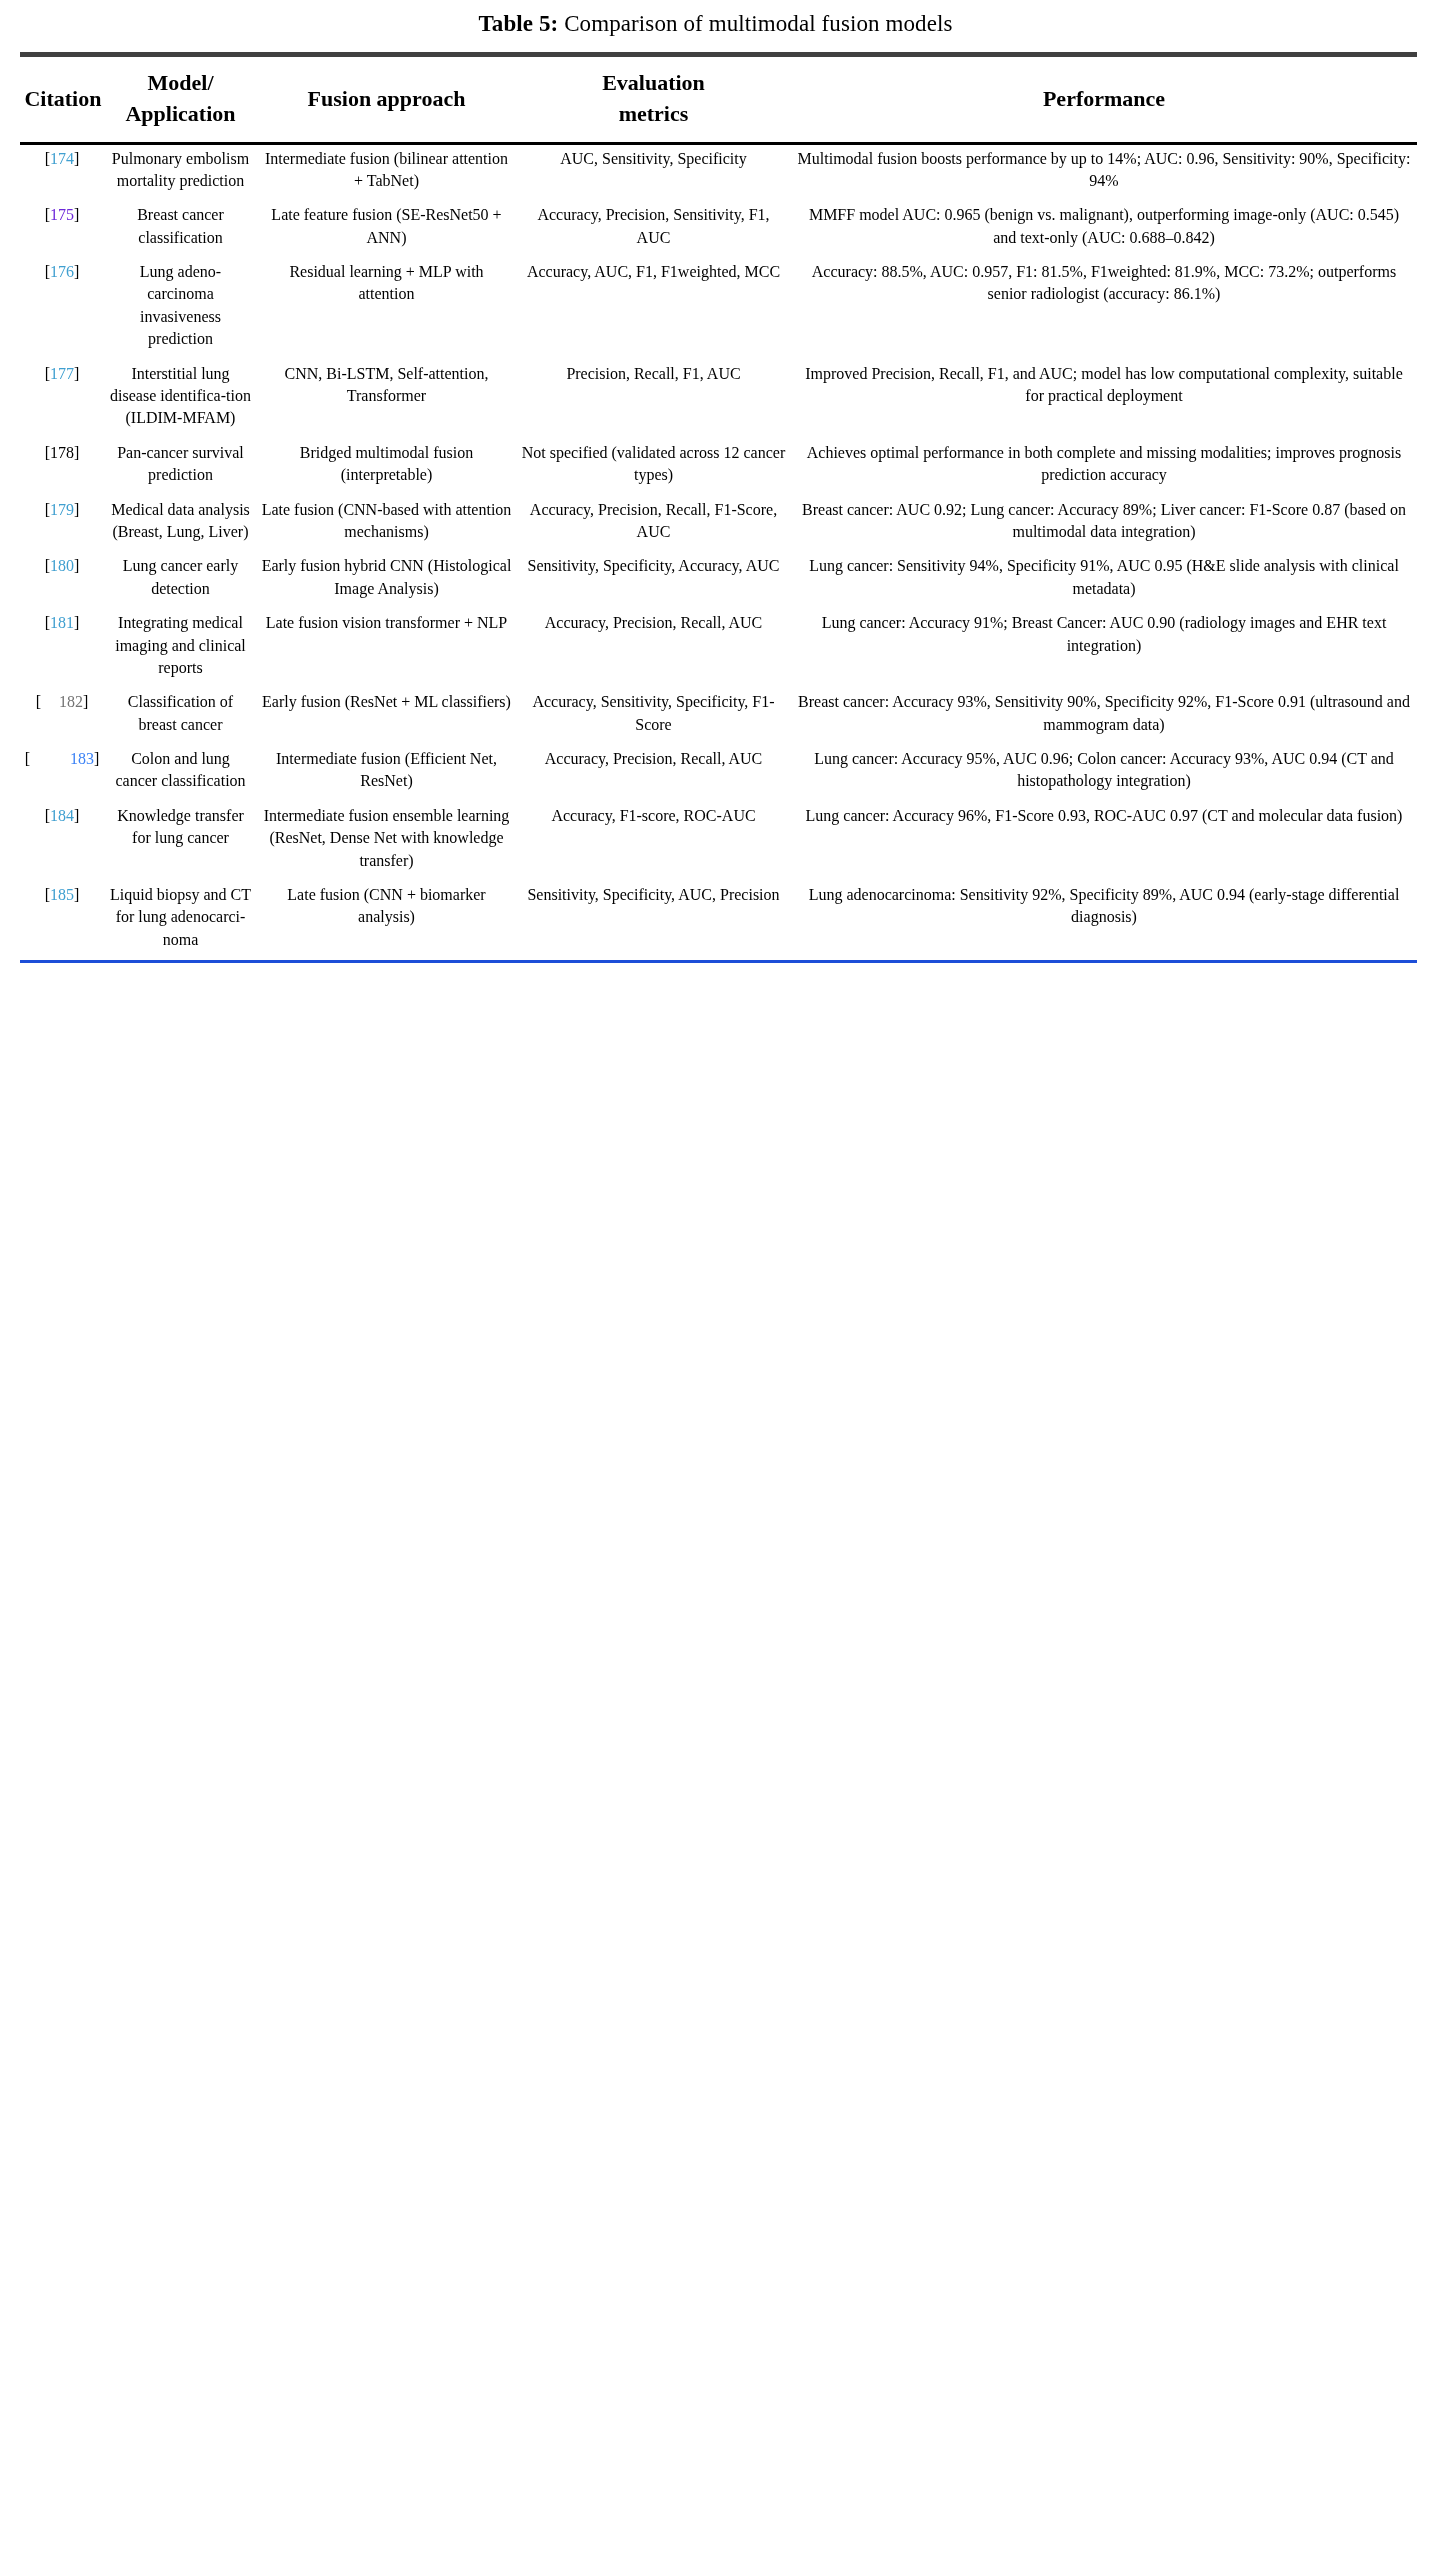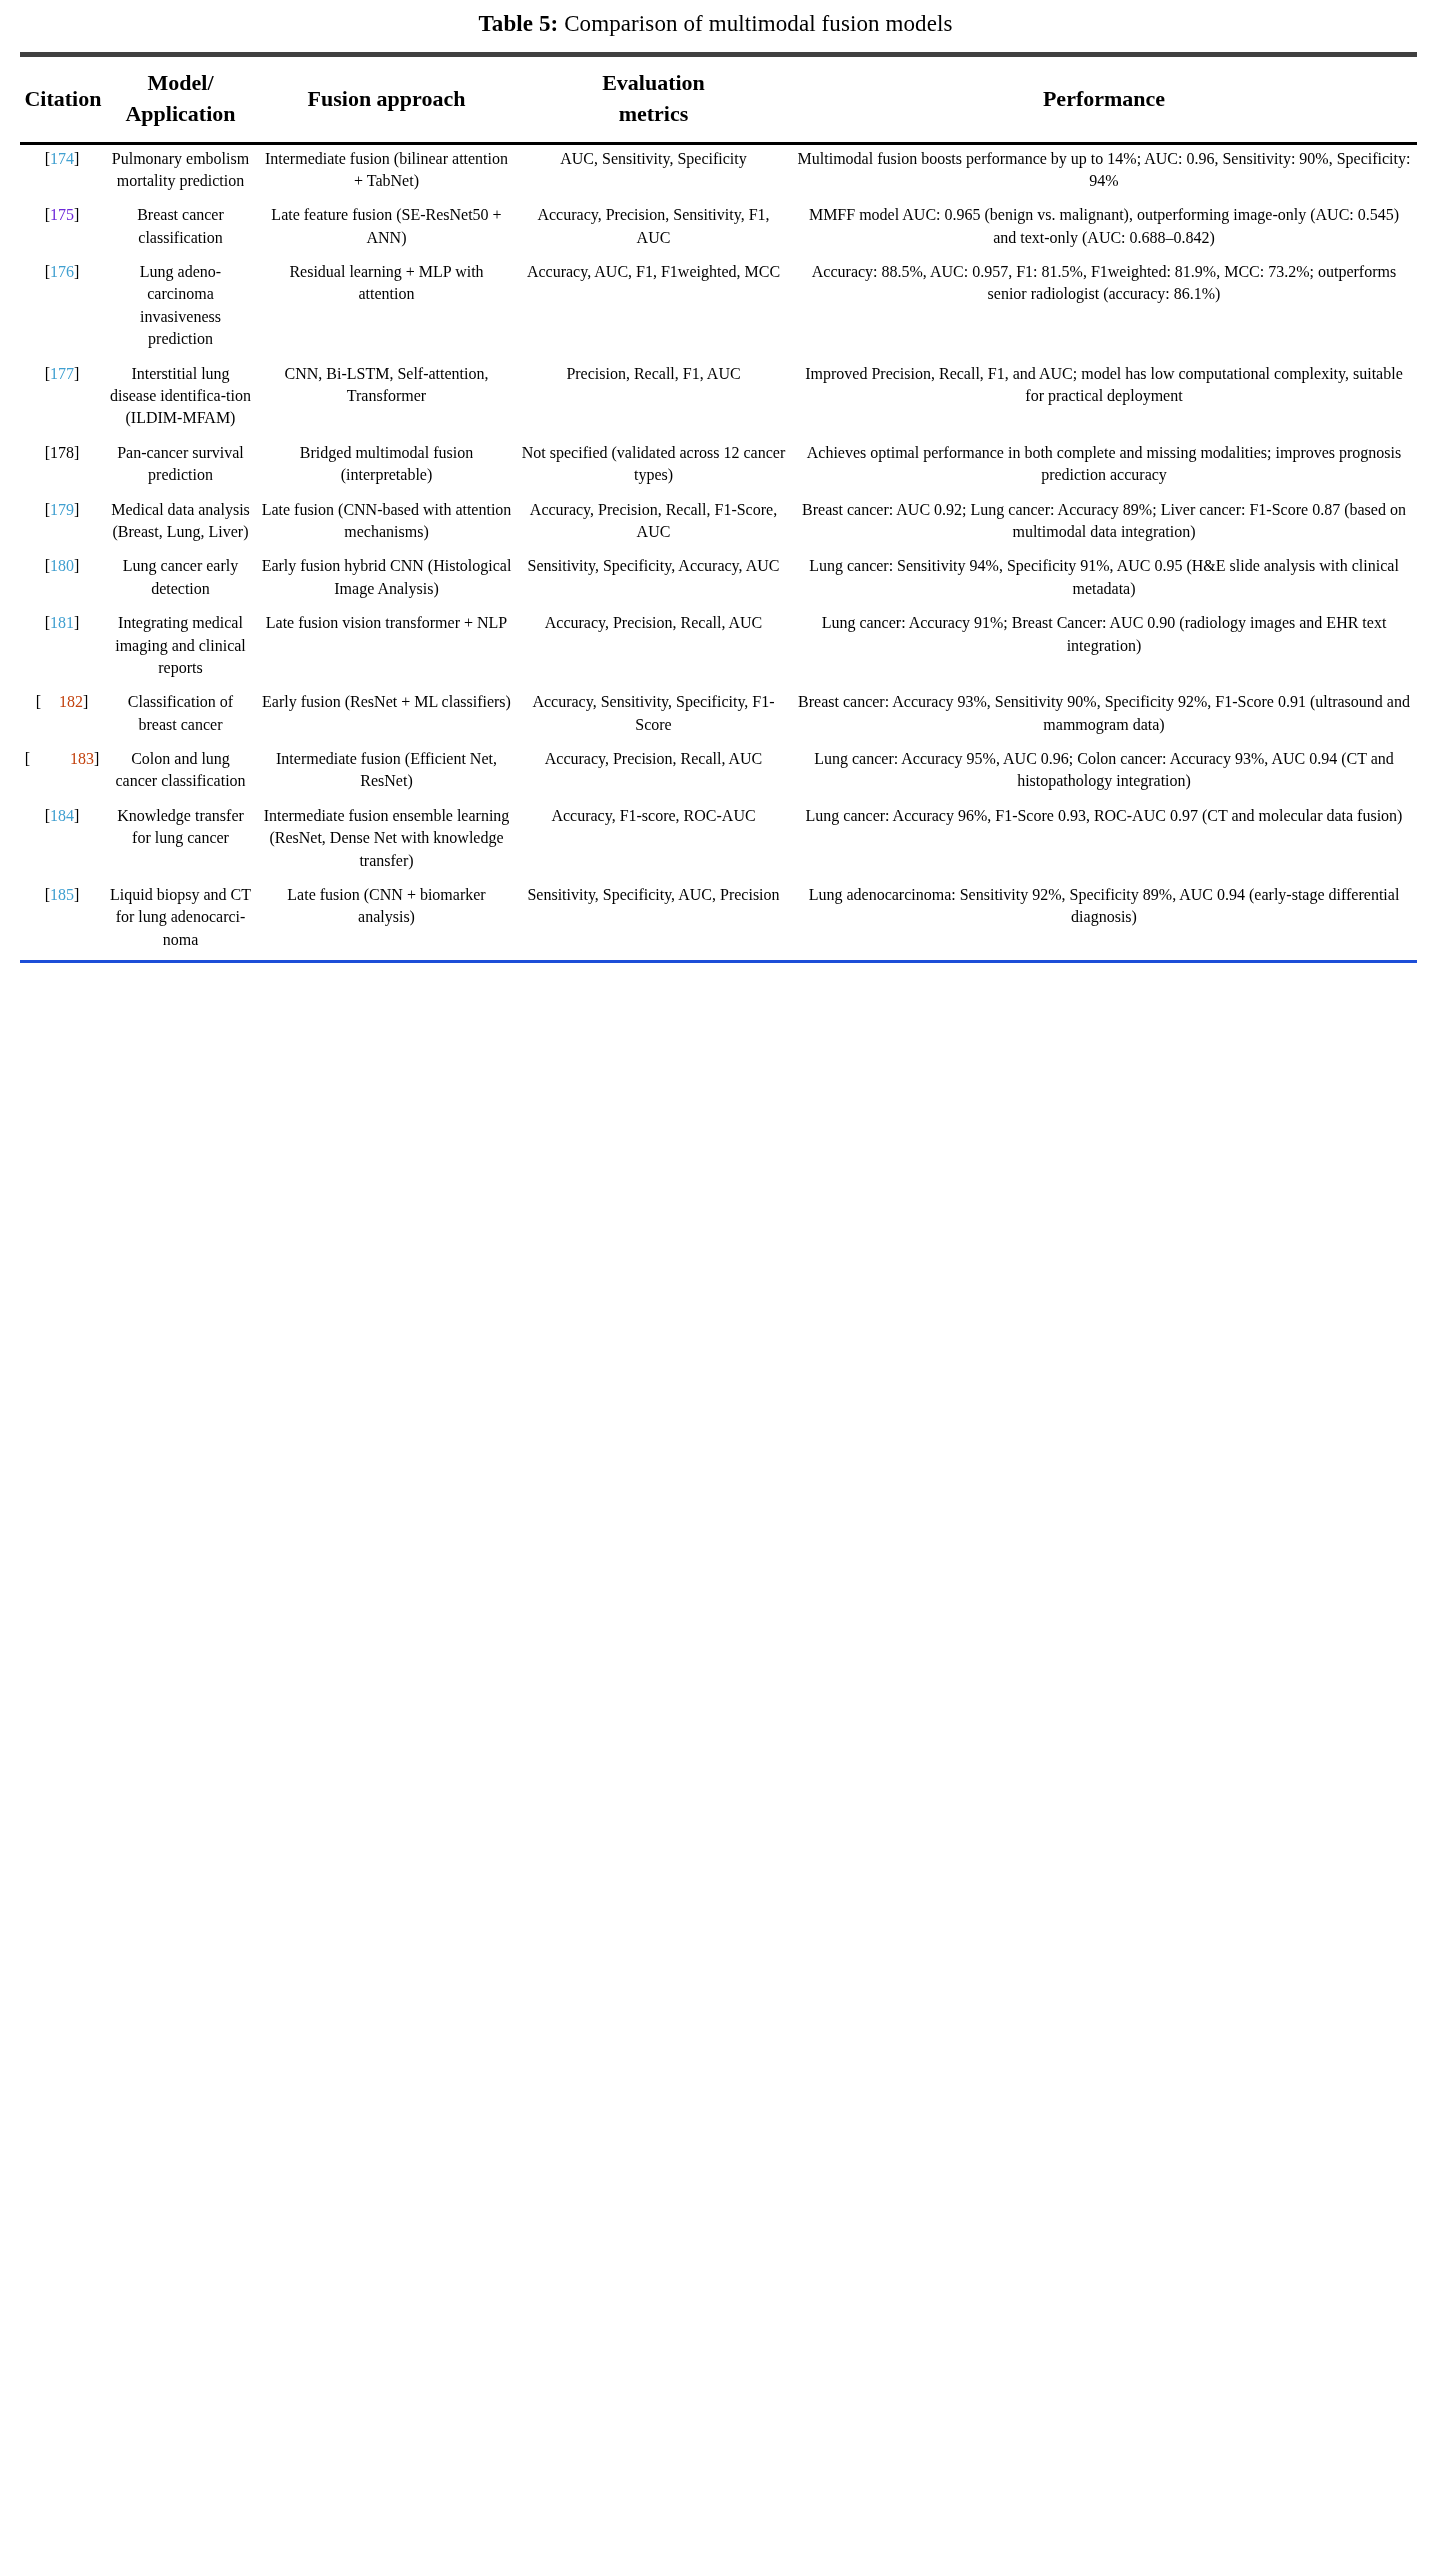--- a/index.html
+++ b/index.html
@@ -220,36 +220,36 @@
             <span class="cell-text">Late fusion vision transformer + NLP</span>
           </td>
           <td>
             <span class="cell-text">Accuracy, Precision, Recall, AUC</span>
           </td>
           <td>
             <span class="cell-text">Lung cancer: Accuracy 91%; Breast Cancer: AUC 0.90 (radiology images and EHR text integration)</span>
           </td>
         </tr>
         <tr>
-          <td class="cell-citation"><span class="cite-bracket">[</span><span class="cite-num" style="color: #c2410c; margin-left: 18px;">182</span><span class="cite-bracket">]</span></td>
+          <td class="cell-citation"><span class="cite-bracket">[</span><span class="cite-num" style="color: #737373; margin-left: 18px;">182</span><span class="cite-bracket">]</span></td>
           <td>
             <span class="cell-text">Classification of breast cancer</span>
           </td>
           <td>
             <span class="cell-text">Early fusion (ResNet + ML classifiers)</span>
           </td>
           <td>
             <span class="cell-text">Accuracy, Sensitivity, Specificity, F1-Score</span>
           </td>
           <td>
             <span class="cell-text">Breast cancer: Accuracy 93%, Sensitivity 90%, Specificity 92%, F1-Score 0.91 (ultrasound and mammogram data)</span>
           </td>
         </tr>
         <tr>
-          <td class="cell-citation"><span class="cite-bracket">[</span><span class="cite-num" style="color: #c2410c; margin-left: 40px;">183</span><span class="cite-bracket">]</span></td>
+          <td class="cell-citation"><span class="cite-bracket">[</span><span class="cite-num" style="color: #3b82f6; margin-left: 40px;">183</span><span class="cite-bracket">]</span></td>
           <td>
             <span class="cell-text">Colon and lung cancer classification</span>
           </td>
           <td>
             <span class="cell-text">Intermediate fusion (Efficient Net, ResNet)</span>
           </td>
           <td>
             <span class="cell-text">Accuracy, Precision, Recall, AUC</span>
           </td>
           <td>

